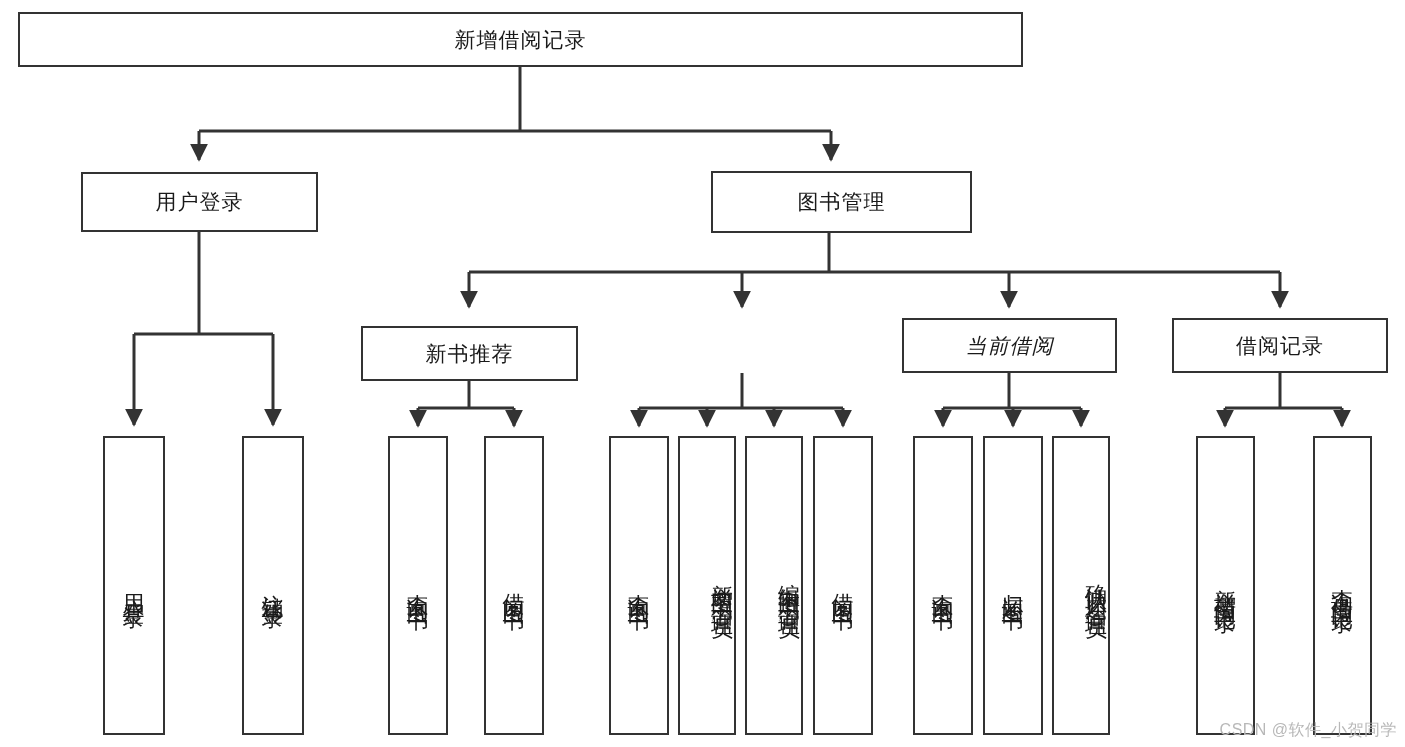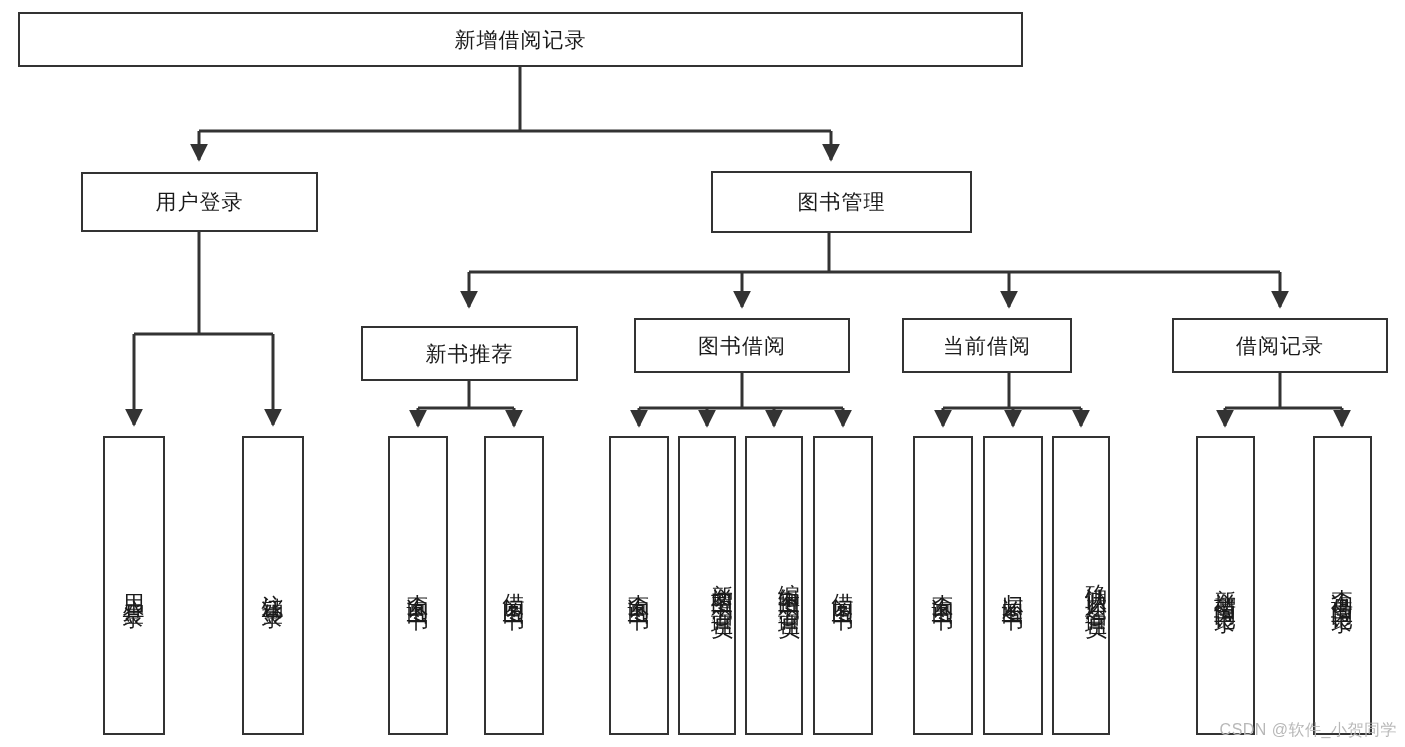--- a/index.html
+++ b/index.html
@@ -120,22 +120,21 @@
       <path d="M 1342 408 L 1342 426" marker-end="url(#arrow)"></path>
     </g>
   </svg>
 
   <div class="node node-h" id="node-root" style="left: 18px; top: 12px; width: 1005px; height: 55px;">新增借阅记录</div>
 
   <div class="node node-h" id="node-l1-0" style="left: 81px; top: 172px; width: 237px; height: 60px;">用户登录</div>
   <div class="node node-h" id="node-l1-1" style="left: 711px; top: 171px; width: 261px; height: 62px;">图书管理</div>
 
   <div class="node node-h" id="node-l2-0" style="left: 361px; top: 326px; width: 217px; height: 55px;">新书推荐</div>
-  <div class="node node-h" id="node-l2-1" style="left: 634px; top: 318px; width: 216px; height: 55px;">图书借阅</div>
-  <div class="node node-h" id="node-l2-2" style="left: 902px; top: 318px; width: 170px; height: 55px;">当前借阅</div>
+  <div class="node node-h" id="node-l2-2" style="left: 902px; top: 318px; width: 215px; height: 55px; font-style: italic;">当前借阅</div>
   <div class="node node-h" id="node-l2-3" style="left: 1172px; top: 318px; width: 216px; height: 55px;">借阅记录</div>
 
   <div class="node node-v mid" id="leaf-0" style="left: 103px; top: 436px; width: 62px; height: 299px;">用户登录</div>
   <div class="node node-v mid" id="leaf-1" style="left: 242px; top: 436px; width: 62px; height: 299px;">注销登录</div>
   <div class="node node-v mid" id="leaf-2" style="left: 388px; top: 436px; width: 60px; height: 299px;">查询图书</div>
   <div class="node node-v mid" id="leaf-3" style="left: 484px; top: 436px; width: 60px; height: 299px;">借阅图书</div>
   <div class="node node-v mid" id="leaf-4" style="left: 609px; top: 436px; width: 60px; height: 299px;">查询图书</div>
   <div class="node node-v" id="leaf-5" style="left: 678px; top: 436px; width: 58px; height: 299px;">新增图书（管理员）</div>
   <div class="node node-v" id="leaf-6" style="left: 745px; top: 436px; width: 58px; height: 299px;">编辑图书（管理员）</div>
   <div class="node node-v mid" id="leaf-7" style="left: 813px; top: 436px; width: 60px; height: 299px;">借阅图书</div>

